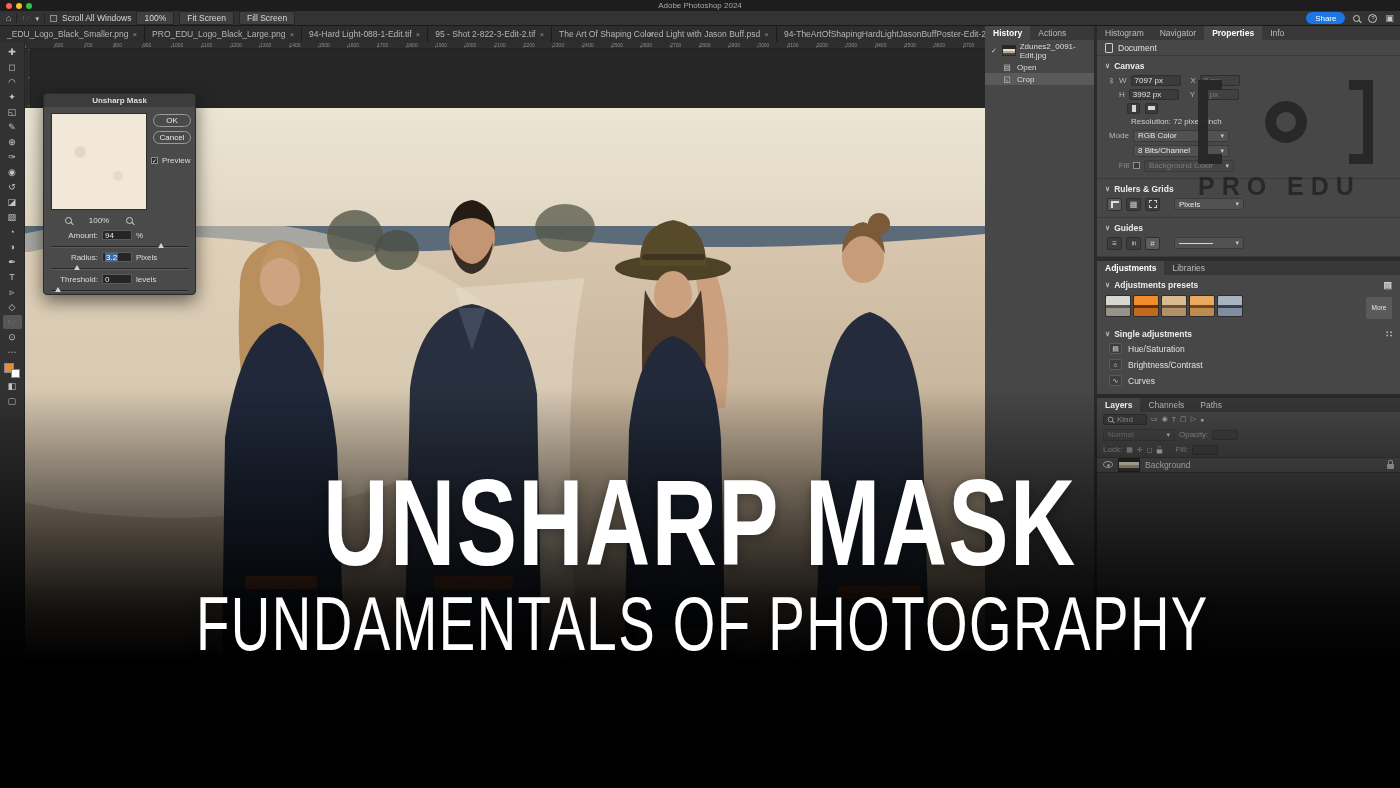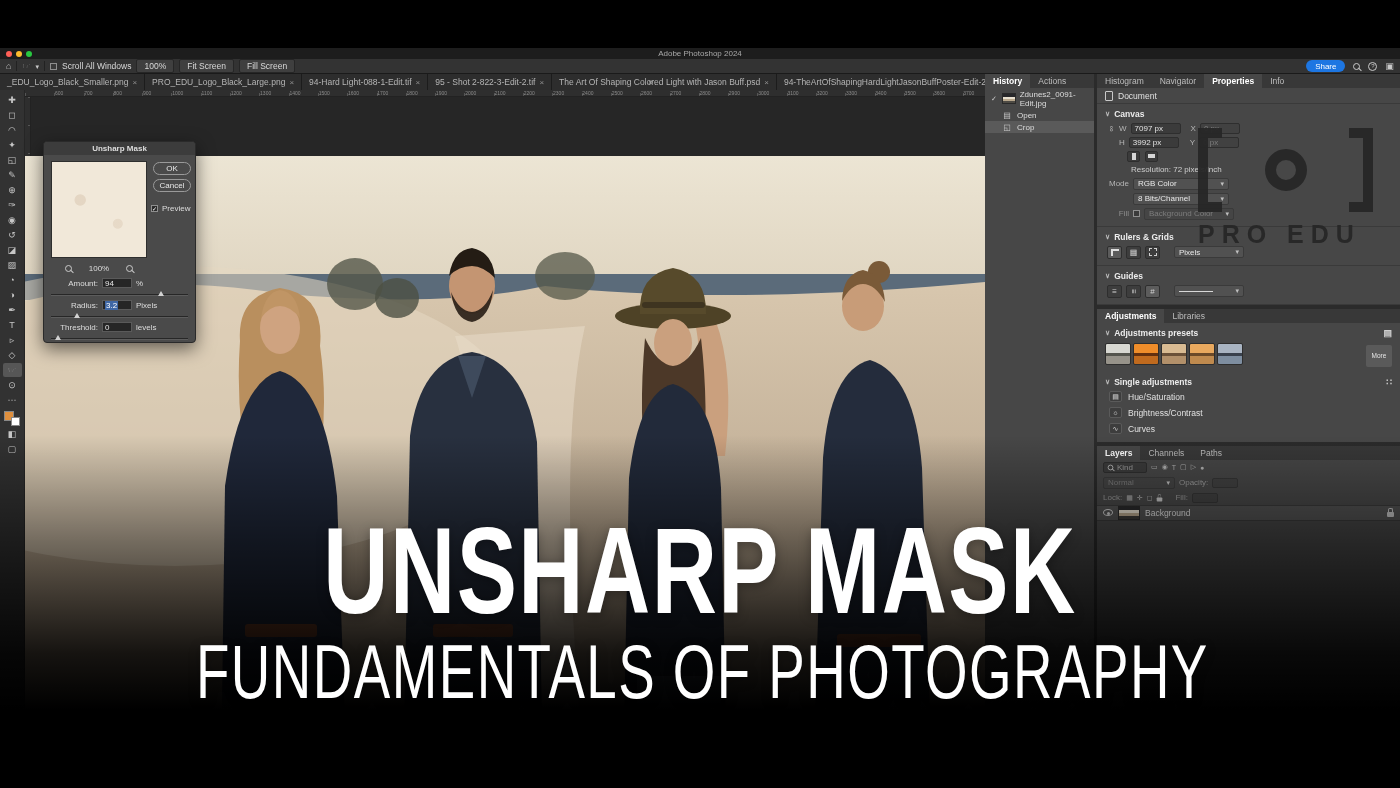--- a/index.html
+++ b/index.html
@@ -1,18 +1,18 @@
 <!DOCTYPE html>
 <html><head>
 <meta charset="utf-8">
 <style>
   * { margin:0; padding:0; box-sizing:border-box; }
   body { background:#000; font-family:"Liberation Sans", sans-serif; }
   .stage { position:relative; width:1400px; height:704px; background:#000; overflow:hidden;
-           font-family:"Liberation Sans", sans-serif; color:#ddd;margin-top:48px; }
+           font-family:"Liberation Sans", sans-serif; color:#ddd; }
 
   
   .titlebar { position:absolute; left:0; top:0; width:100%; height:11px; background:#1d1d1d;
               display:flex; align-items:center; }
   .lights { display:flex; gap:4px; padding-left:6px; }
   .light { width:6px; height:6px; border-radius:50%; }
   .win-title { position:absolute; left:0; right:0; text-align:center; font-size:8px; color:#a8a8a8; }
 
   
   .optionsbar { position:absolute; left:0; top:11px; width:100%; height:15px; background:#333;

